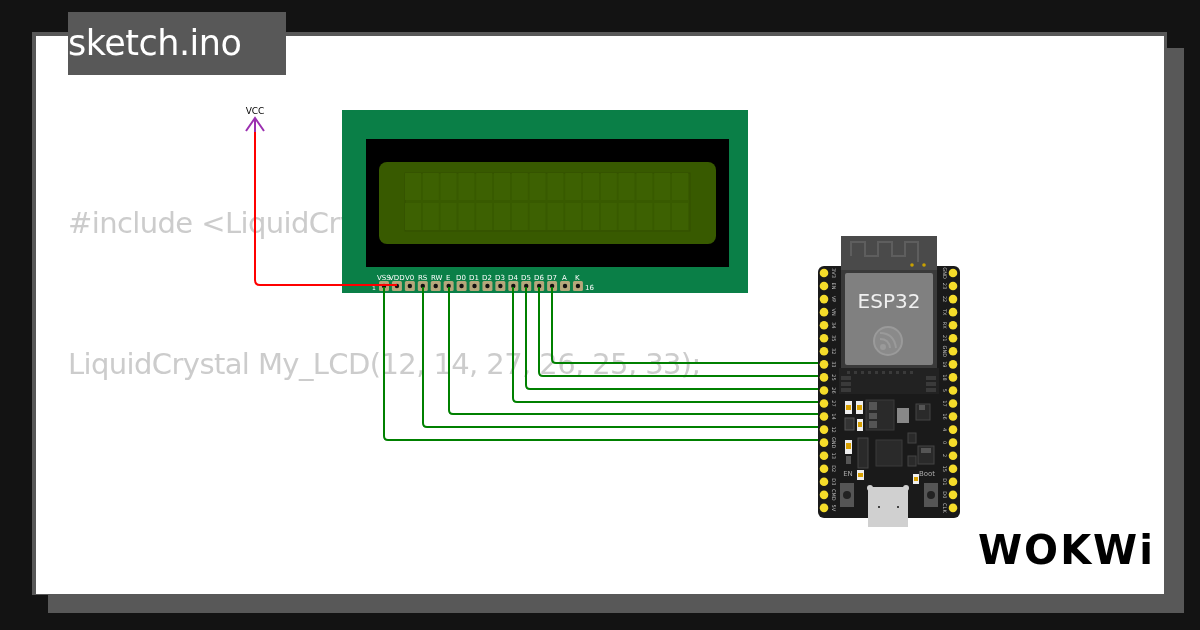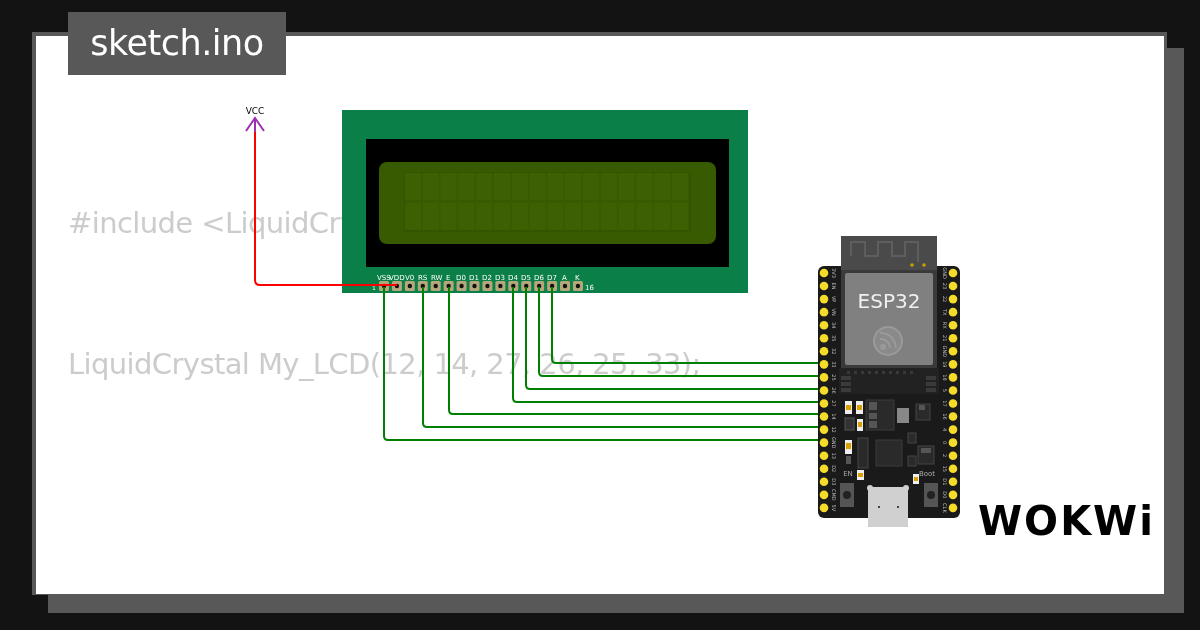--- a/index.html
+++ b/index.html
@@ -2,23 +2,23 @@
 <html><head>
 <meta charset="utf-8">
 <style>
   html, body { margin:0; padding:0; }
   body { width:1200px; height:630px; background:#131313; position:relative; overflow:hidden; font-family:"DejaVu Sans", sans-serif; }
   .shadow { position:absolute; left:48px; top:48px; width:1136px; height:565px; background:#585858; }
   .frame { position:absolute; left:32px; top:32px; width:1135px; height:563px; background:#585858; }
   .panel { position:absolute; left:36px; top:36px; width:1128px; height:558px; background:#ffffff; overflow:hidden; }
   .code { position:absolute; left:32px; top:70px; margin:0; font-family:"DejaVu Sans", sans-serif; font-size:29px; line-height:47px; color:#cccccc; white-space:pre; letter-spacing:-0.6px; }
   .code-line { display:block; height:47px; }
-  .file-tab { position:absolute; left:68px; top:12px; width:218px; height:63px; background:#585858; color:#ffffff; font-family:"DejaVu Sans", sans-serif; font-size:35px; line-height:63px; text-align:center; letter-spacing:-0.5px; }
+  .file-tab { position:absolute; left:68px; top:12px; width:218px; height:63px; background:#585858; color:#ffffff; font-family:"DejaVu Sans", sans-serif; font-size:35px; line-height:63px; letter-spacing:-0.5px; }
   .circuit { position:absolute; left:0; top:0; width:1200px; height:630px; }
-  .logo { position:absolute; left:978px; top:498px; font-family:"DejaVu Sans", sans-serif; font-size:40px; font-weight:bold; color:#000; letter-spacing:2px; }
+  .logo { position:absolute; left:978px; top:527px; font-family:"DejaVu Sans", sans-serif; font-size:40px; font-weight:bold; color:#000; letter-spacing:2px; }
 </style>
 </head>
 <body>
 
 <div class="shadow"></div>
 <div class="frame"></div>
 <div class="panel">
   <div class="code">
     <span class="code-line">#include &lt;LiquidCrystal.h&gt;</span>
     <span class="code-line">LiquidCrystal My_LCD(12, 14, 27, 26, 25, 33);</span>

